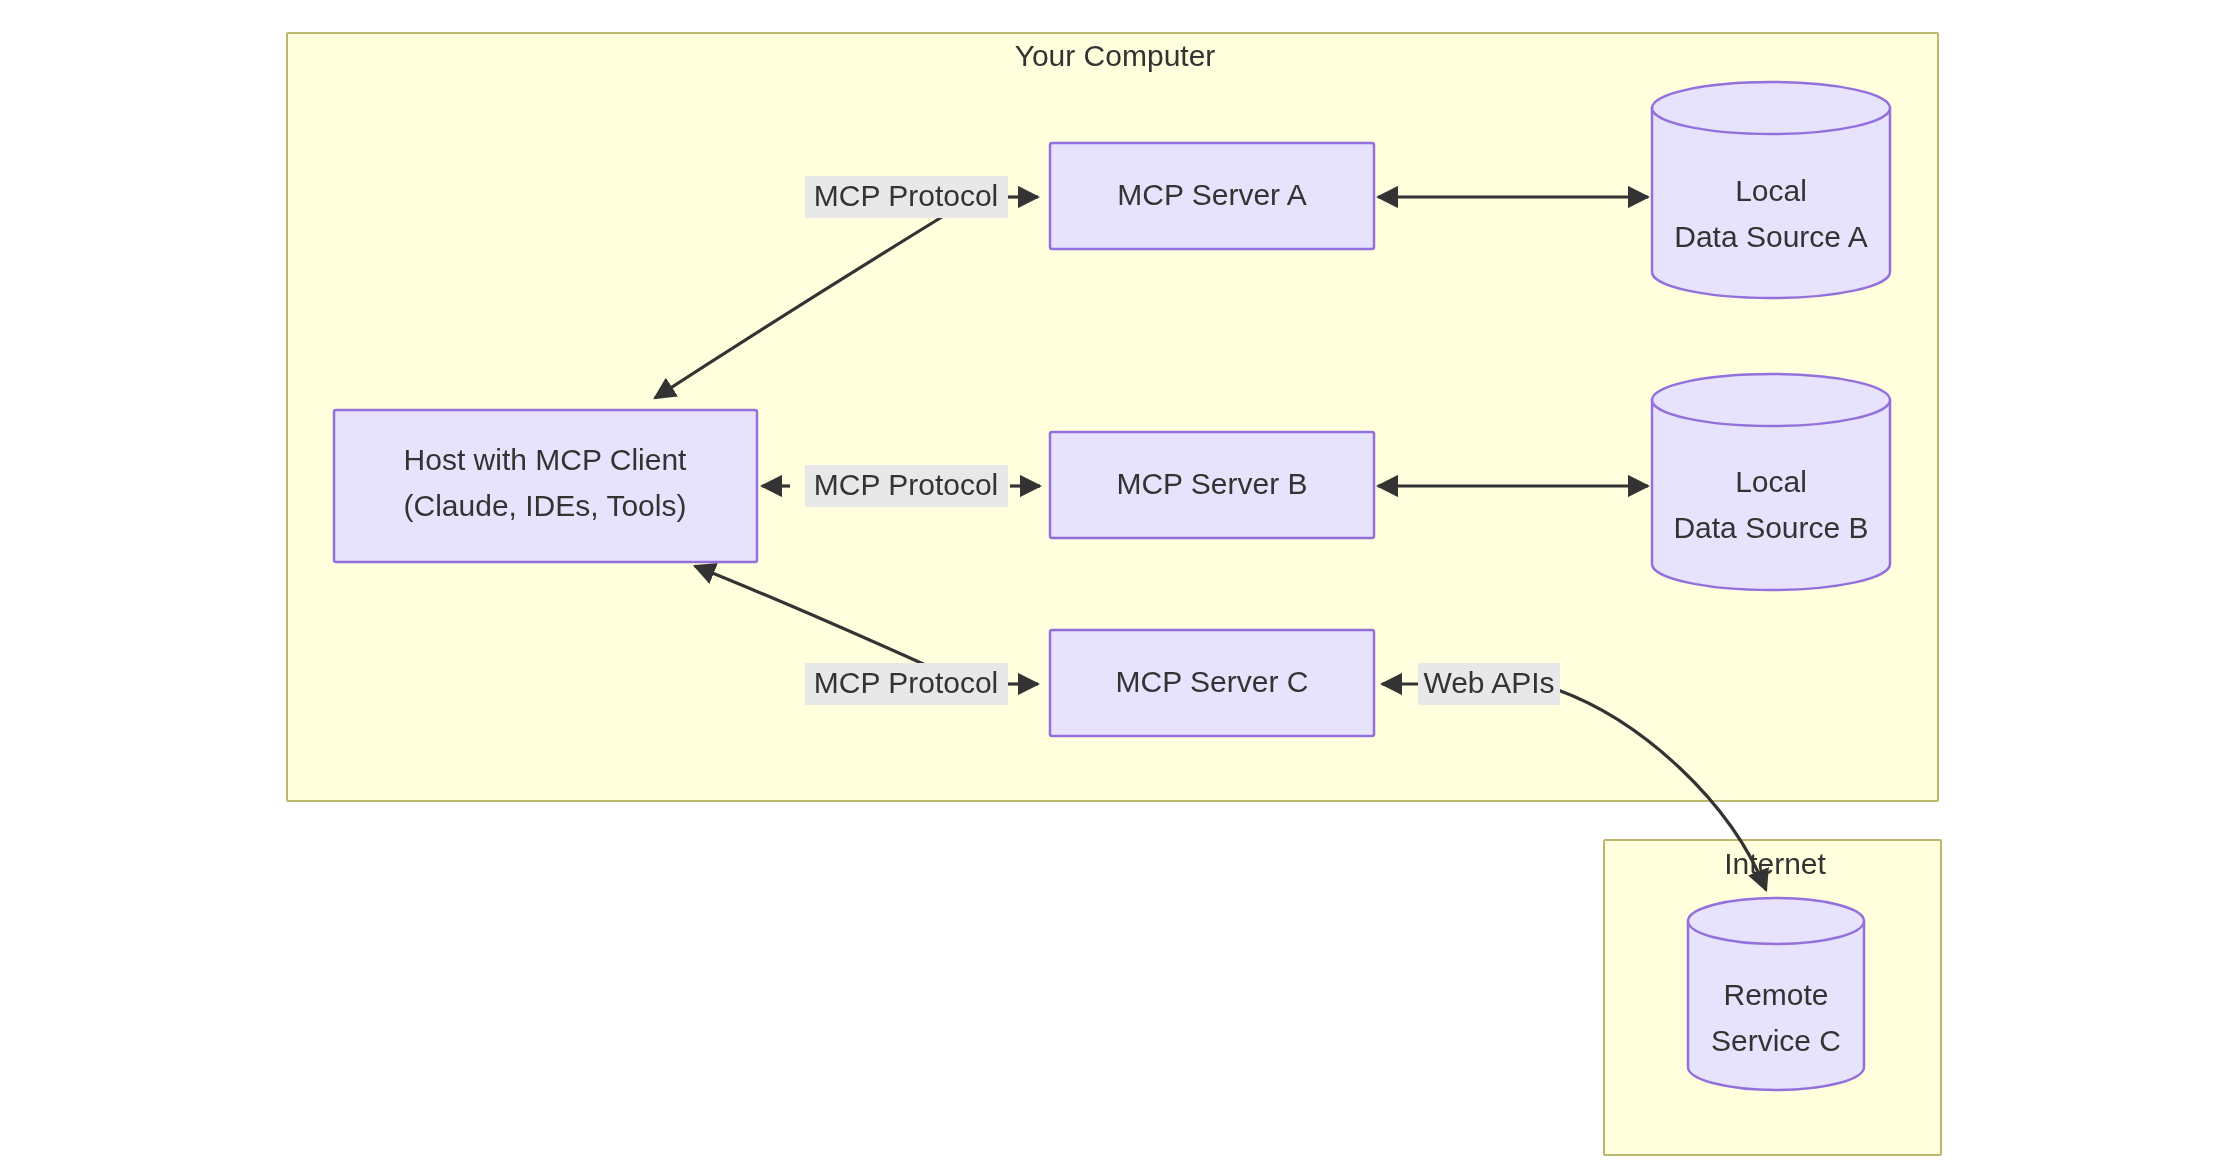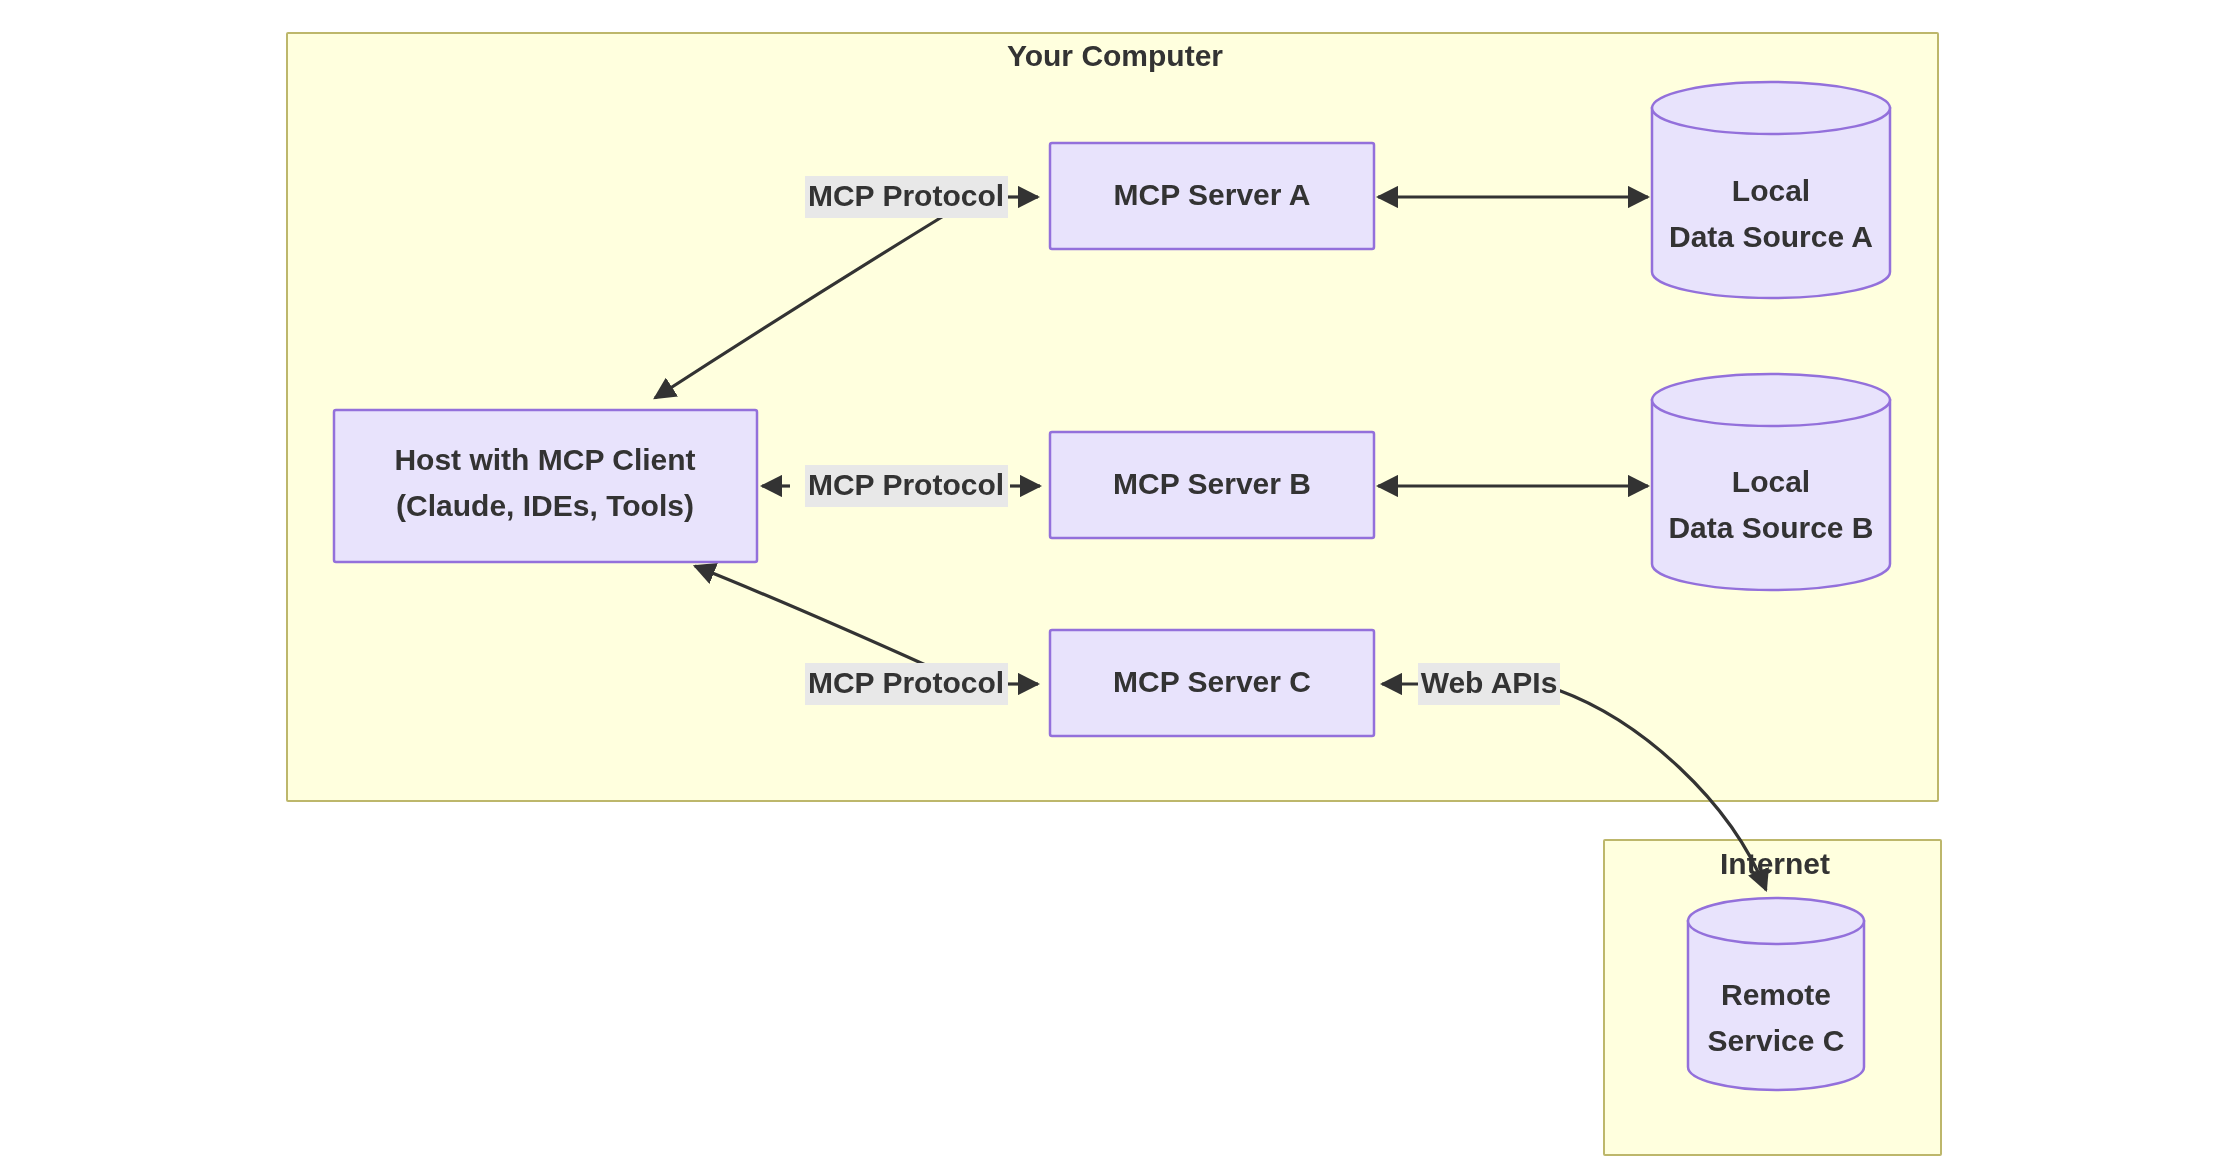--- a/index.html
+++ b/index.html
@@ -12,21 +12,20 @@
     width: 2232px;
     height: 1176px;
     font-family: "Liberation Sans", sans-serif;
     overflow: hidden;
   }
   #stage {
     position: relative;
     width: 2232px;
     height: 872px;
     background: #ffffff;
-    font-weight: bold;
   }
   svg#diagram {
     position: absolute;
     left: 0;
     top: 0;
     width: 2232px;
     height: 1176px;
   }
   .cluster-rect {
     fill: #ffffde;

